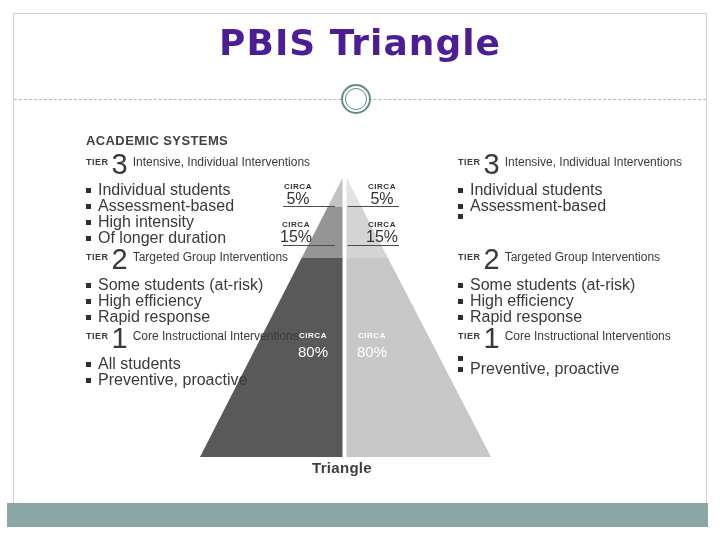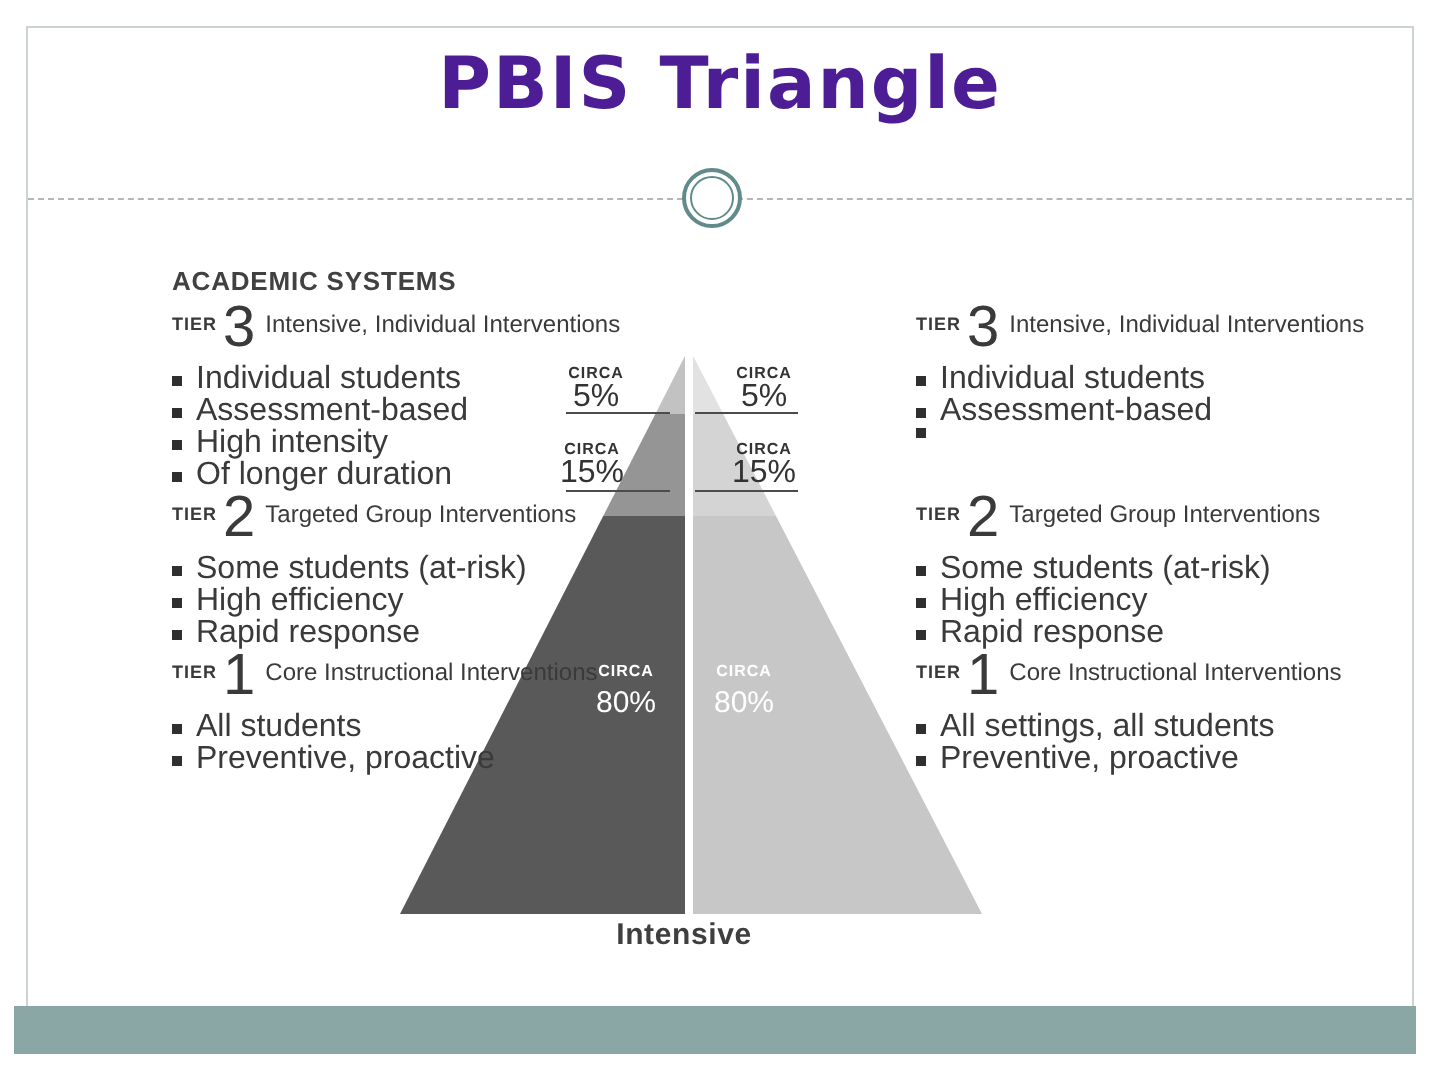--- a/index.html
+++ b/index.html
@@ -202,21 +202,20 @@
 
   <div class="tier-block tier1">
     <div class="tier-heading">
       <span class="tier-word">TIER</span>
       <span class="tier-number">1</span>
       <span class="tier-title">Core Instructional Interventions</span>
     </div>
     <ul class="bullets">
       <li>
           <span class="sq"></span>
-          <span>All settings, all students</span>
         </li>
       <li>
           <span class="sq"></span>
           <span>Preventive, proactive</span>
         </li>
     </ul>
   </div>
 </div>
 
 <svg class="pyramid-svg" width="720" height="540" viewBox="0 0 720 540">
@@ -250,13 +249,13 @@
 </div>
 <div class="circa-label circa-80 lbl-80-left">
   <div class="circa-word">CIRCA</div>
   <div class="circa-value">80%</div>
 </div>
 <div class="circa-label circa-80 lbl-80-right">
   <div class="circa-word">CIRCA</div>
   <div class="circa-value">80%</div>
 </div>
 
-<div class="students-caption">Intensive</div>
+<div class="students-caption">Triangle</div>
 
 </body></html>

